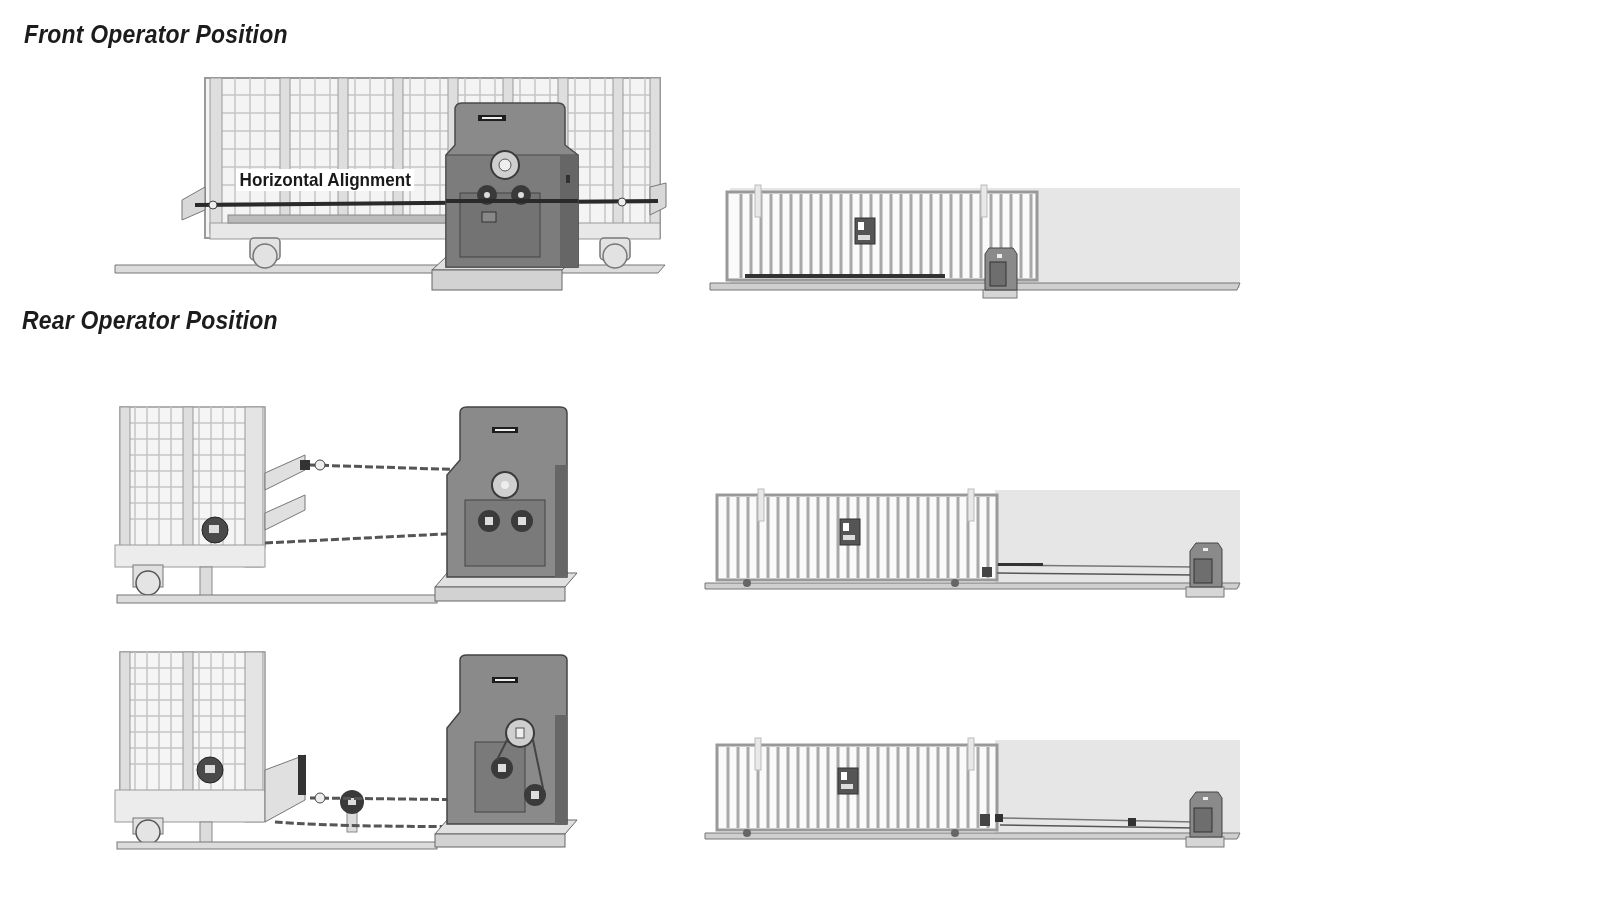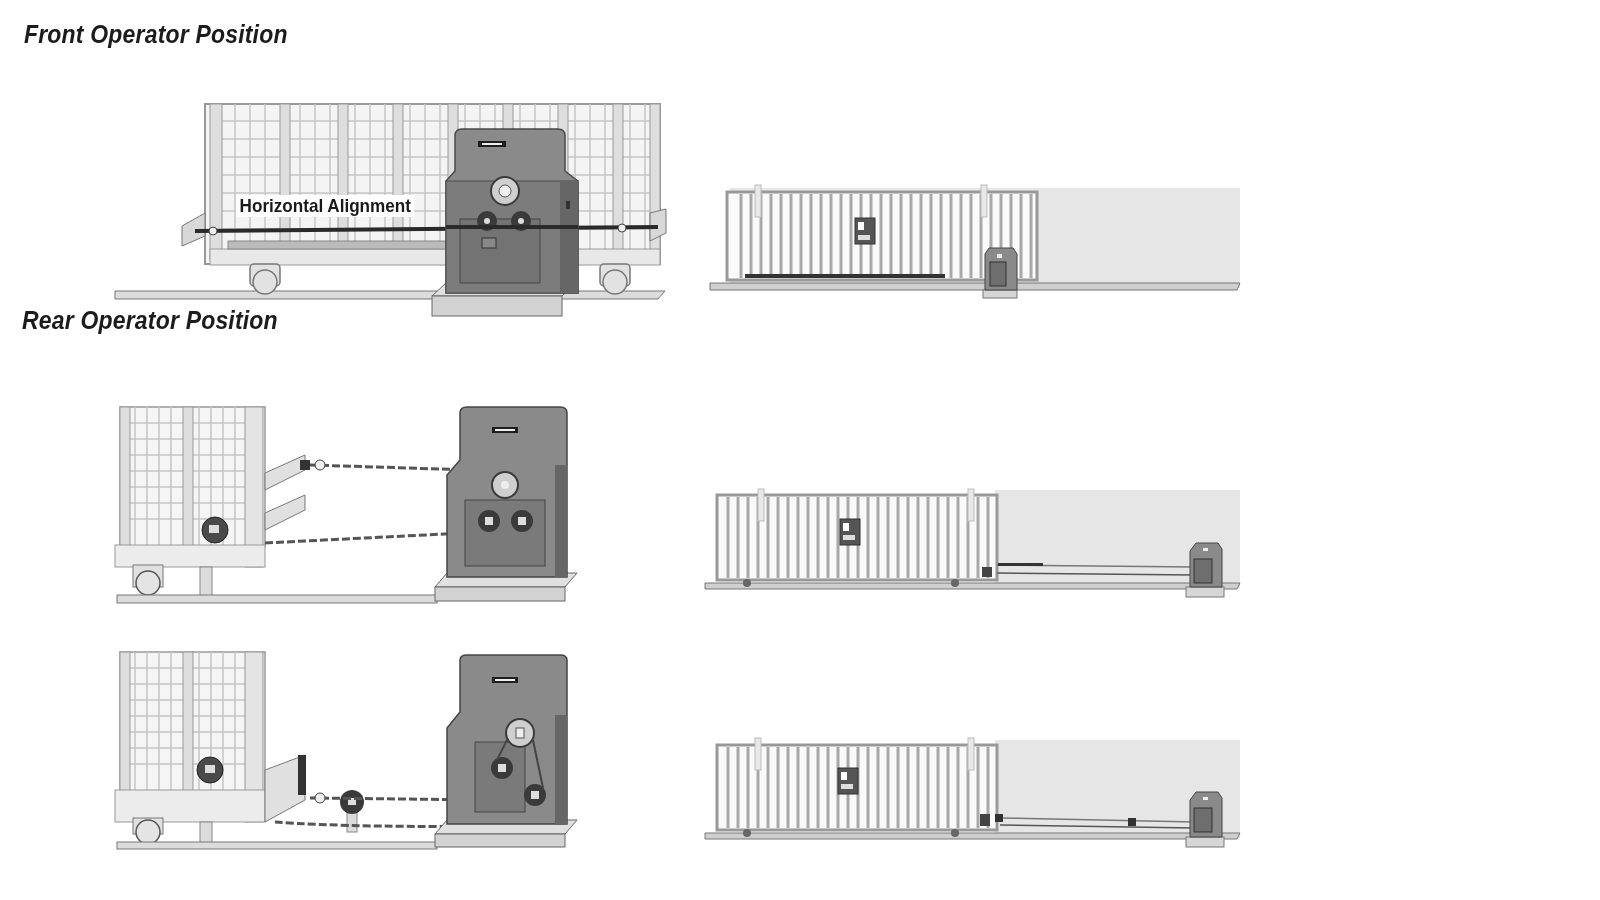--- a/index.html
+++ b/index.html
@@ -14,21 +14,21 @@
     position: absolute; font-family: "Liberation Sans", sans-serif; font-weight: bold; font-size: 19px;
     color: #1a1a1a; background: #ffffff; padding: 0 4px; transform: scaleX(0.9); transform-origin: left top;
   }
 </style>
 </head>
 <body>
 
 <div class="heading" style="left:24px; top:20px;">Front Operator Position</div>
 <div class="heading" style="left:22px; top:306px;">Rear Operator Position</div>
 
-<div class="panel" style="left:110px; top:101px; width:580px; height:220px;text-align:center;">
+<div class="panel" style="left:110px; top:75px; width:580px; height:220px;text-align:center;">
   <svg width="580" height="220" viewBox="0 0 580 220">
 
     <polygon points="5,190 555,190 548,198 5,198" fill="#dcdcdc" stroke="#777" stroke-width="1"></polygon>
 
     <rect x="95" y="3" width="455" height="160" fill="#f4f4f4" stroke="#999" stroke-width="2"></rect>
 
     <g stroke="#c6c6c6" stroke-width="1.5">
       <line x1="100" y1="20" x2="545" y2="20"></line>
         <line x1="100" y1="38" x2="545" y2="38"></line>
       <line x1="100" y1="56" x2="545" y2="56"></line>

